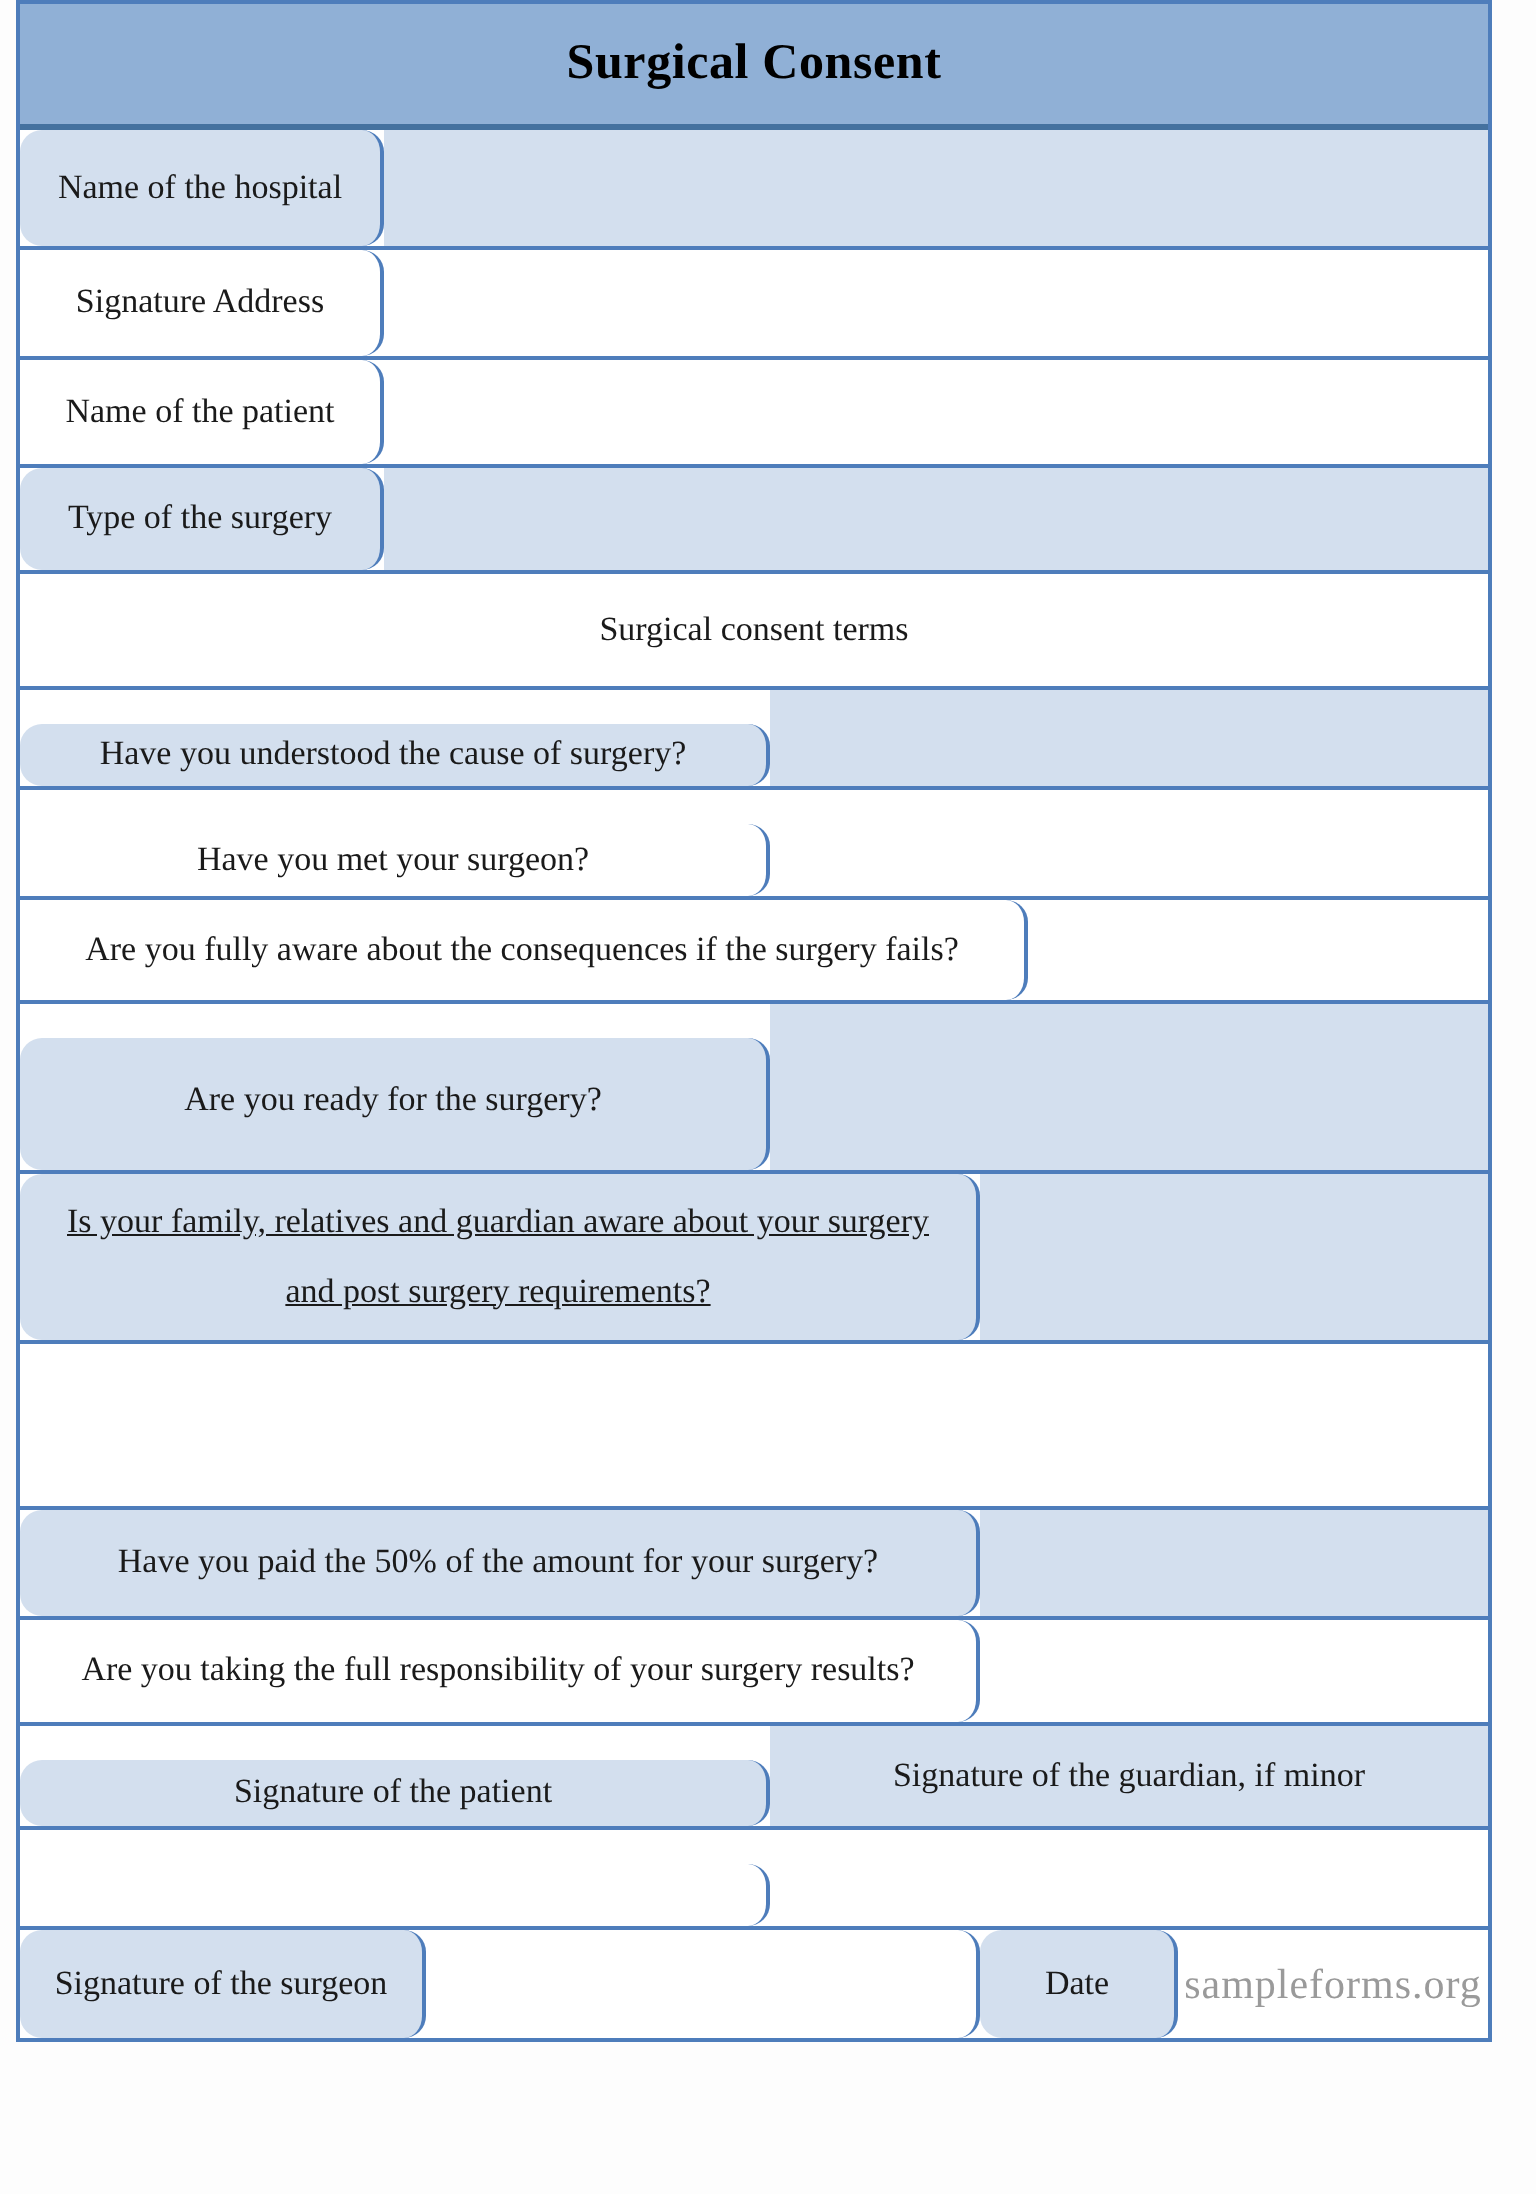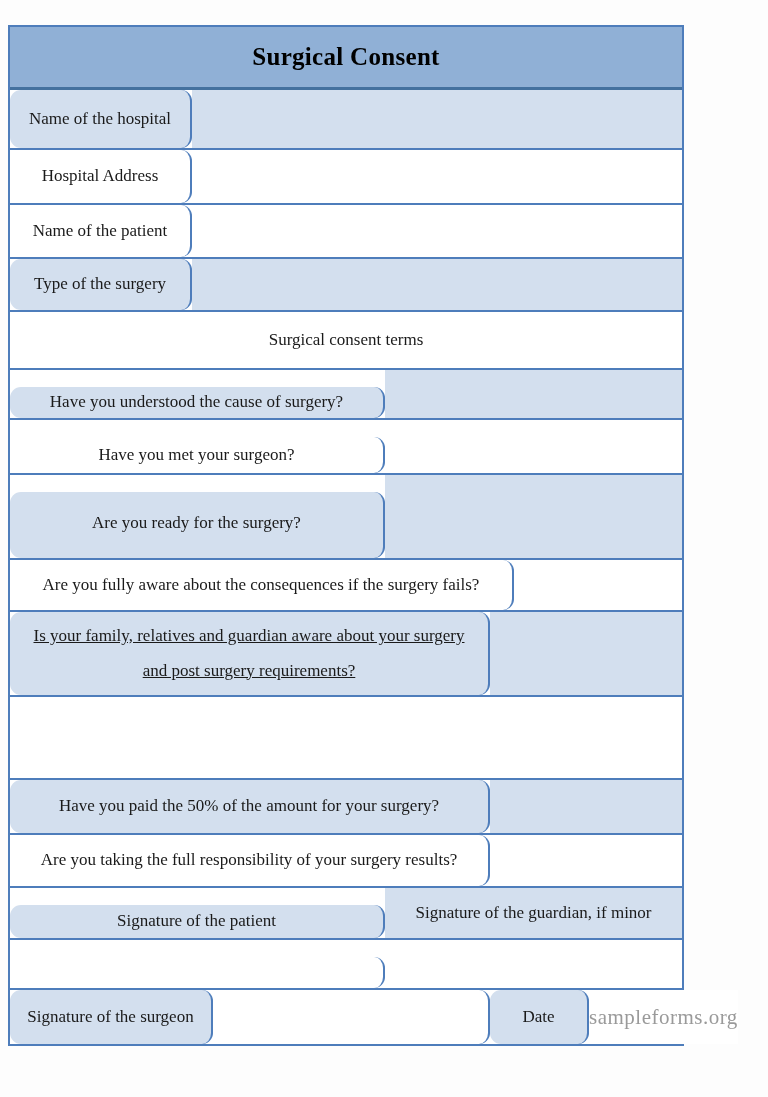--- a/index.html
+++ b/index.html
@@ -6,22 +6,22 @@
   body{
     width:768px;height:1097px;
     background:#fdfdfd;
     font-family:"Liberation Serif","DejaVu Serif",serif;
     color:var(--text,#1a1a1a);
     position:relative;
     overflow:hidden;
   }
   .form{
     position:absolute;
-    left:8px;top:25px;
-    width:676px;
+    left:8px;top:0;
+    width:738px;
     box-sizing:border-box;
     border:2px solid var(--border,#4e7dbb);
     background:#ffffff;
   }
   .title-bar{
     height:60px;
     background:var(--header_bg,#90b0d6);
     border-bottom:3px solid var(--header_border,#44719f);
     display:flex;align-items:center;justify-content:center;
   }
@@ -69,21 +69,21 @@
 
   <div class="title-bar">
     <span>Surgical Consent</span>
   </div>
 
   <div class="row" style="height:60px">
     <div class="cell label alt divider w180">Name of the hospital</div>
     <div class="cell alt grow"></div>
   </div>
   <div class="row" style="height:55px">
-    <div class="cell label plain divider w180">Hospital Address</div>
+    <div class="cell label plain divider w180">Signature Address</div>
     <div class="cell plain grow"></div>
   </div>
   <div class="row" style="height:54px">
     <div class="cell label plain divider w180">Name of the patient</div>
     <div class="cell plain grow"></div>
   </div>
   <div class="row" style="height:53px">
     <div class="cell label alt divider w180">Type of the surgery</div>
     <div class="cell alt grow"></div>
   </div>
@@ -93,27 +93,27 @@
   </div>
 
   <div class="row" style="height:50px">
     <div class="cell alt divider w373">Have you understood the cause of surgery?</div>
     <div class="cell alt grow"></div>
   </div>
   <div class="row" style="height:55px">
     <div class="cell plain divider w373">Have you met your surgeon?</div>
     <div class="cell plain grow"></div>
   </div>
+  <div class="row" style="height:52px">
+    <div class="cell plain divider w502">Are you fully aware about the consequences if the surgery fails?</div>
+    <div class="cell plain grow"></div>
+  </div>
   <div class="row" style="height:85px">
     <div class="cell alt divider w373 tall-top">Are you ready for the surgery?</div>
     <div class="cell alt grow"></div>
-  </div>
-  <div class="row" style="height:52px">
-    <div class="cell plain divider w502">Are you fully aware about the consequences if the surgery fails?</div>
-    <div class="cell plain grow"></div>
   </div>
   <div class="row" style="height:85px">
     <div class="cell alt divider w478 twoline">Is your family, relatives and guardian aware about your surgery and post surgery requirements?</div>
     <div class="cell alt grow"></div>
   </div>
   <div class="row" style="height:83px">
     <div class="cell plain grow"></div>
   </div>
   <div class="row" style="height:55px">
     <div class="cell alt divider w478">Have you paid the 50% of the amount for your surgery?</div>

